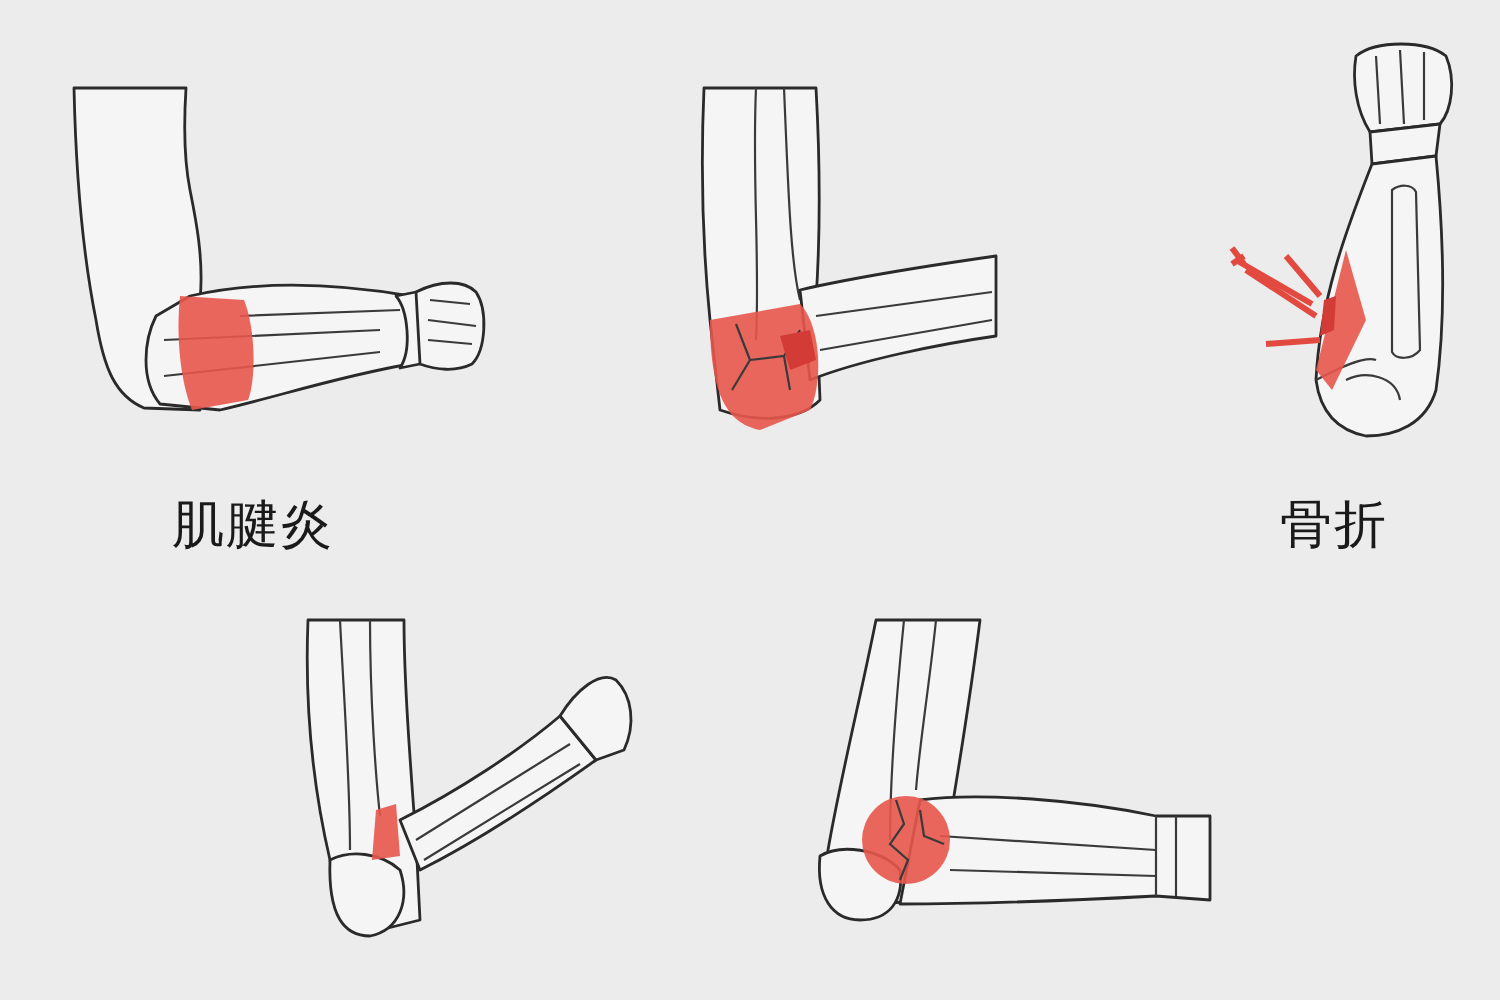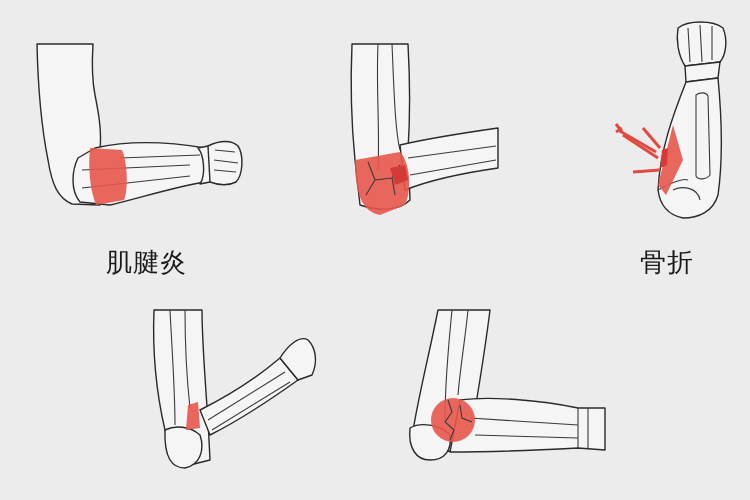--- a/index.html
+++ b/index.html
@@ -32,21 +32,21 @@
     <path class="skin" d="M78,158 C72,170 70,190 80,202 L110,205 C140,198 170,188 205,182 L205,148 C170,142 130,140 95,148 Z"></path>
 
     <path class="skin" d="M198,148 C204,155 206,175 200,184 L210,182 C214,172 213,156 208,146 Z"></path>
 
     <path class="skin" d="M208,146 C220,140 232,140 238,146 C244,155 243,175 236,182 C228,186 218,185 210,182 Z"></path>
     <path class="line" d="M215,150 L235,152 M214,160 L238,163 M214,170 L236,172"></path>
     <path class="line" d="M82,170 L190,165 M82,188 L190,176 M120,158 L200,155"></path>
 
     <path class="hl" d="M90,148 L122,150 C128,165 128,190 124,200 L96,205 C90,190 88,168 90,148 Z"></path>
   </svg>
-  <div class="label" style="left:86px;top:245px;margin-left:20px;">肌腱炎</div>
+  <div class="label" style="left:86px;top:245px;">肌腱炎</div>
 </div>
 
 <div class="panel" style="left:300px;top:0;width:220px;height:290px;">
   <svg width="220" height="290">
     <path class="skin" d="M52,44 C50,90 52,130 55,160 L60,205 C80,212 100,210 110,200 L108,150 C110,120 110,80 108,44 Z"></path>
     <path class="line" d="M78,44 C76,90 80,130 78,170 M92,44 C94,90 95,130 100,150"></path>
     <path class="skin" d="M100,145 C130,138 170,132 198,128 L198,168 C170,172 130,180 105,190 Z"></path>
     <path class="line" d="M108,158 L196,146 M110,175 L196,160"></path>
     <path class="hl" d="M55,160 L100,152 C110,162 112,190 105,205 L80,215 C65,212 55,200 55,160 Z"></path>
     <path class="line" d="M68,162 L75,180 L66,195 M75,180 L92,178 L95,195 M92,178 L100,165"></path>

